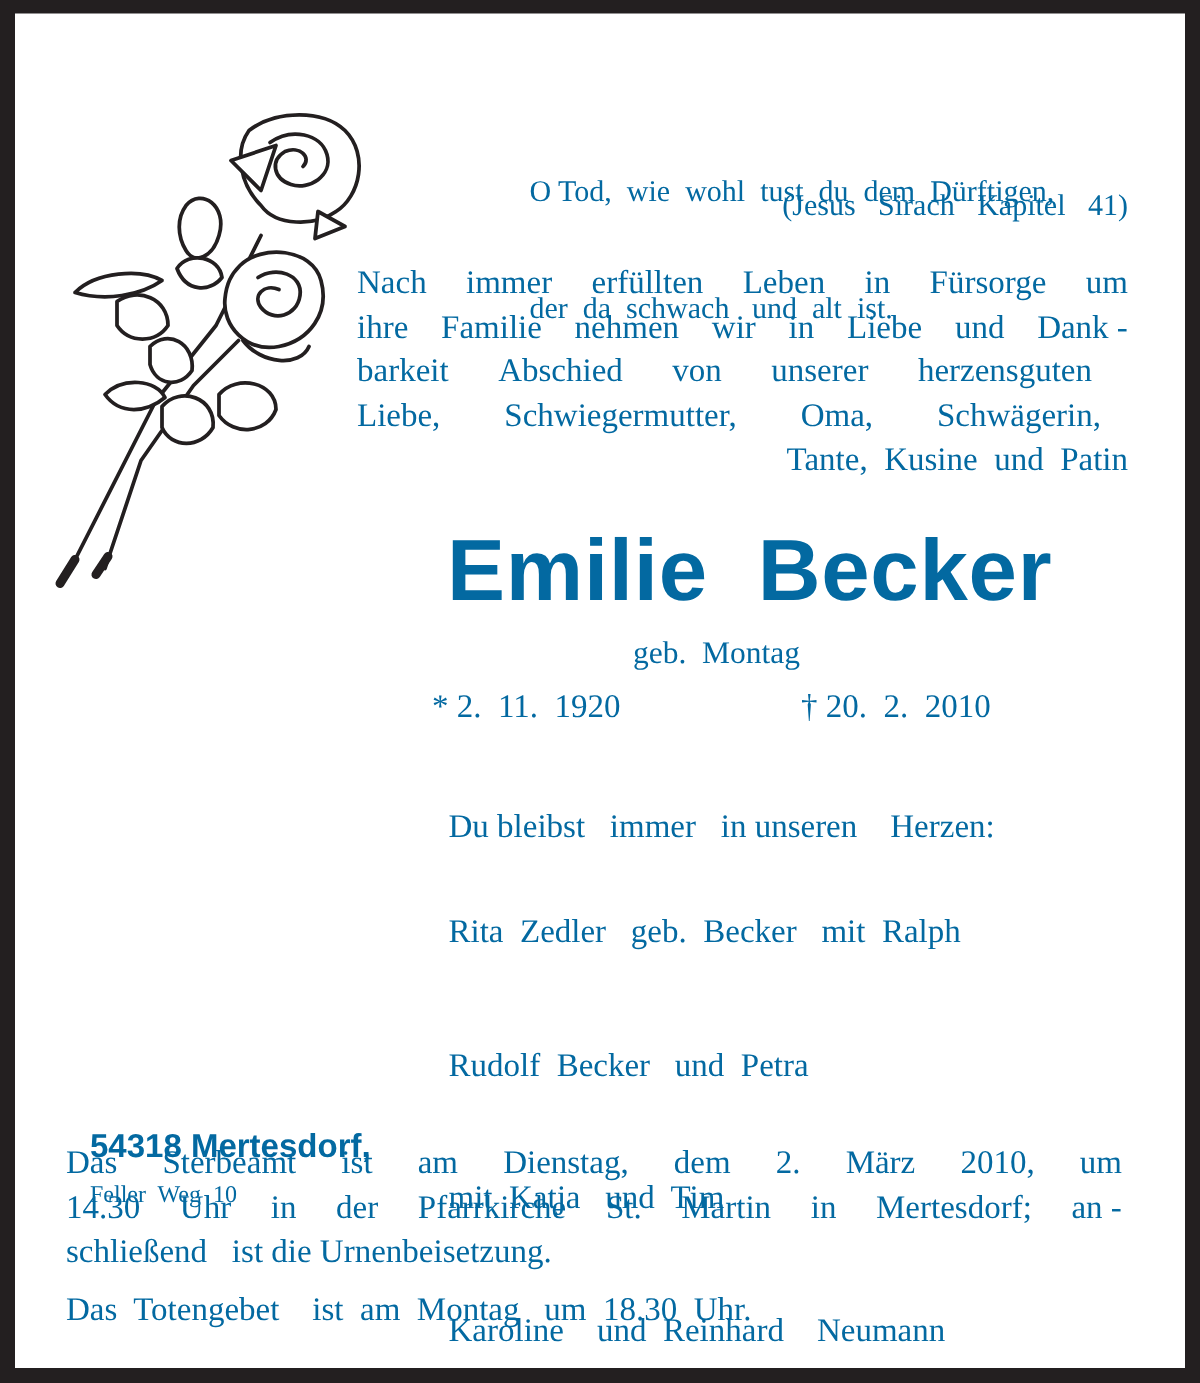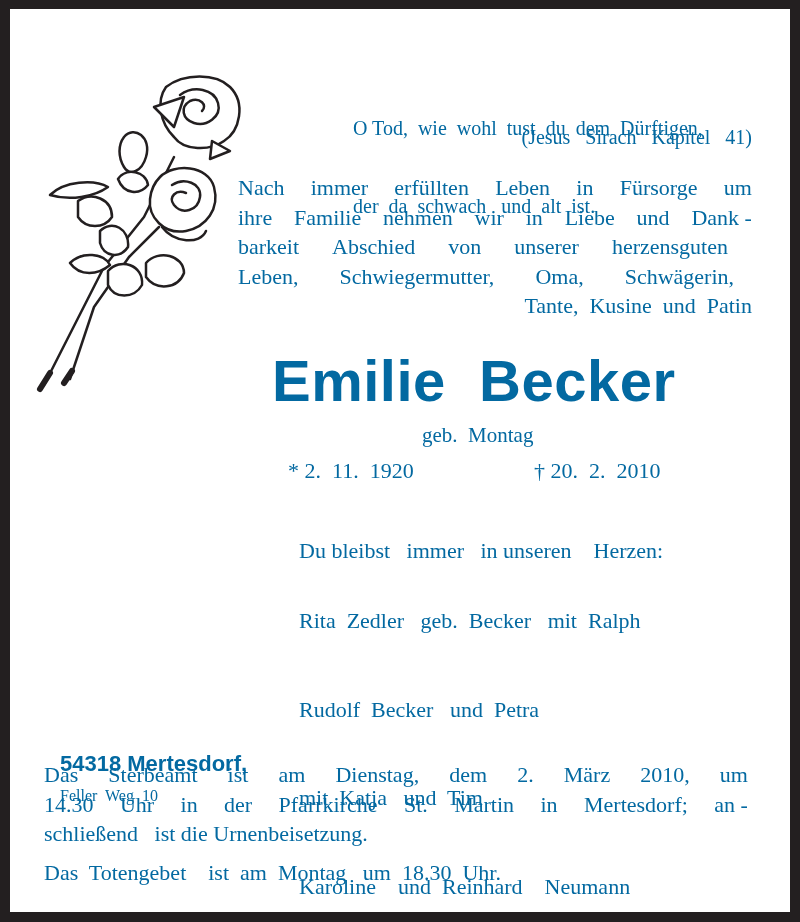--- a/index.html
+++ b/index.html
@@ -74,29 +74,29 @@
         <span>Dank -</span>
     </div>
     <div class="justify-line" style="width:490px;">
       <span>barkeit</span>
         <span>Abschied</span>
         <span>von</span>
         <span>unserer</span>
         <span>herzensguten</span>
     </div>
     <div class="justify-line" style="width:496px;">
-      <span>Leben,</span>
+      <span>Liebe,</span>
         <span>Schwiegermutter,</span>
         <span>Oma,</span>
         <span>Schwägerin,</span>
     </div>
     <div style="white-space:pre;text-align:right;">Tante,  Kusine  und  Patin</div>
   </div>
 
-  <div class="abs sans-bold" style="left:262px; top:338px; font-size:58px; line-height:68px; letter-spacing:0.5px;">Emilie  Becker</div>
+  <div class="abs sans-bold" style="left:288px; top:338px; font-size:58px; line-height:68px; letter-spacing:0.5px;">Emilie  Becker</div>
   <div class="abs serif" style="left:412px; top:412px; font-size:21px;">geb.  Montag</div>
   <div class="abs serif" style="left:278px; top:447px;">* 2.  11.  1920</div>
   <div class="abs serif" style="left:524px; top:447px;">† 20.  2.  2010</div>
 
   <div class="abs serif" style="left:289px; top:527px;">Du bleibst   immer   in unseren    Herzen:</div>
   <div class="abs serif" style="left:289px; top:538px;">
     <div>Rita  Zedler   geb.  Becker   mit  Ralph</div>
     <div>Rudolf  Becker   und  Petra</div>
     <div>mit  Katja   und  Tim</div>
     <div>Karoline    und  Reinhard    Neumann</div>

